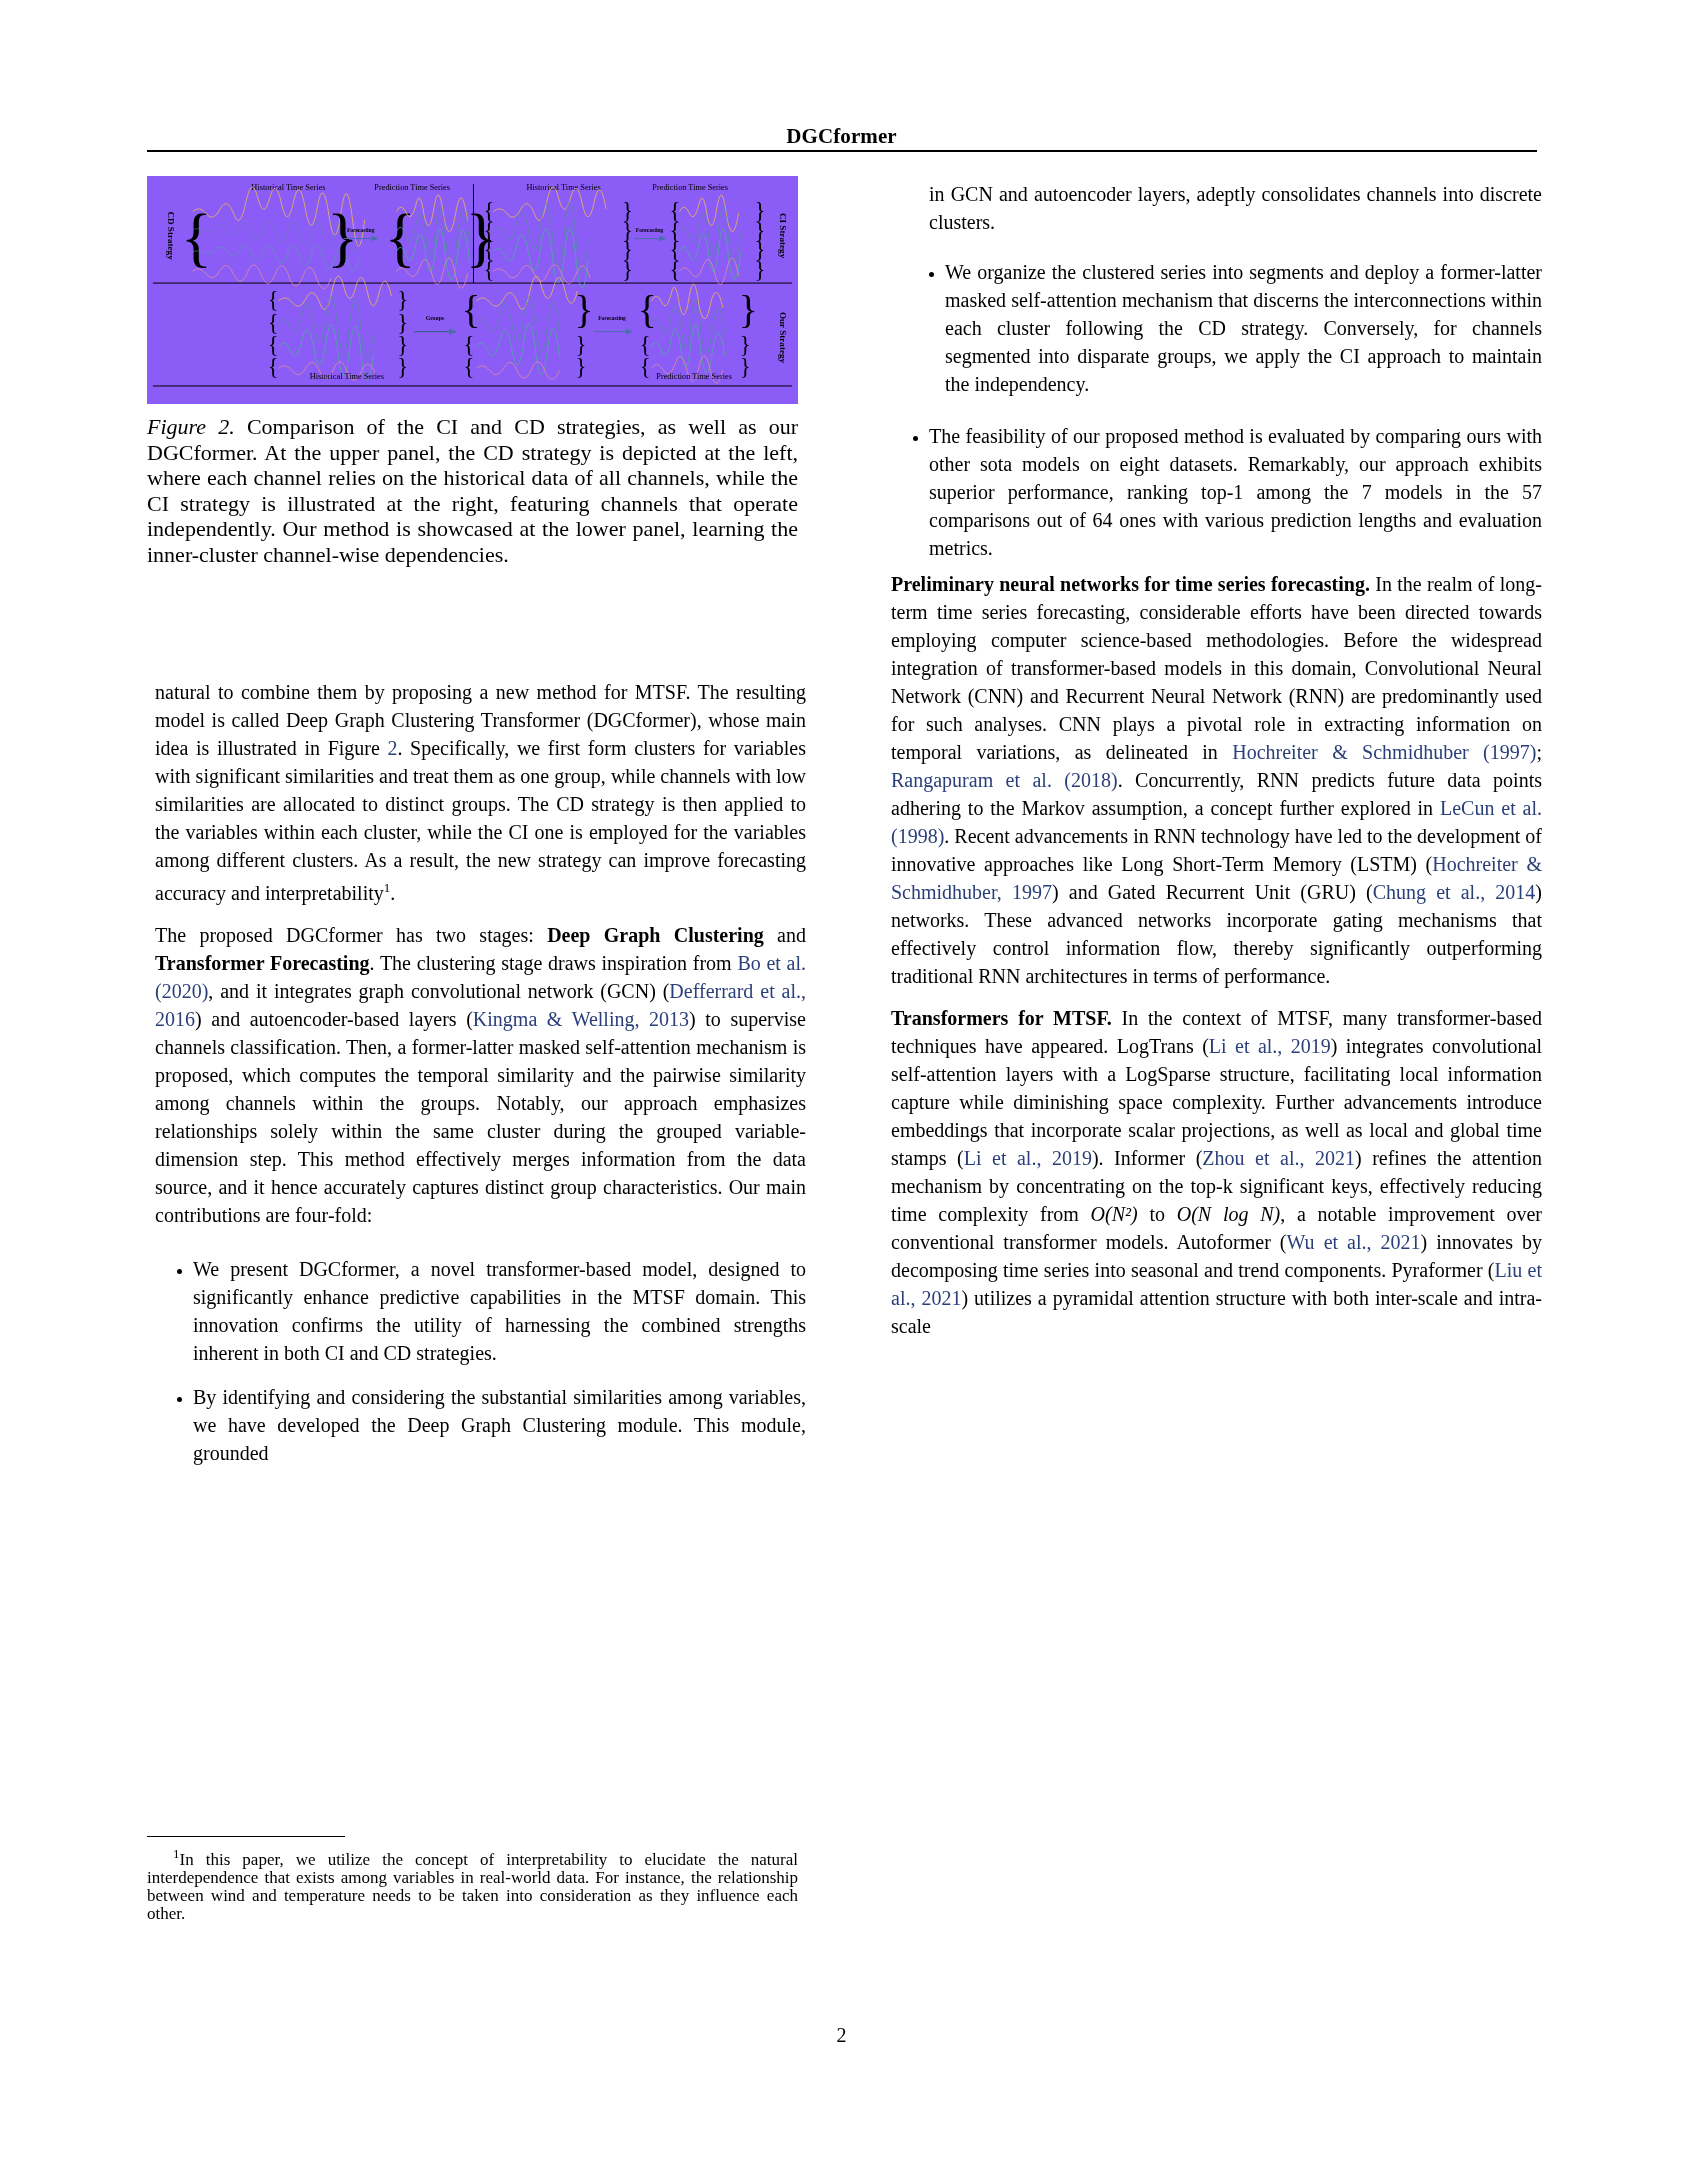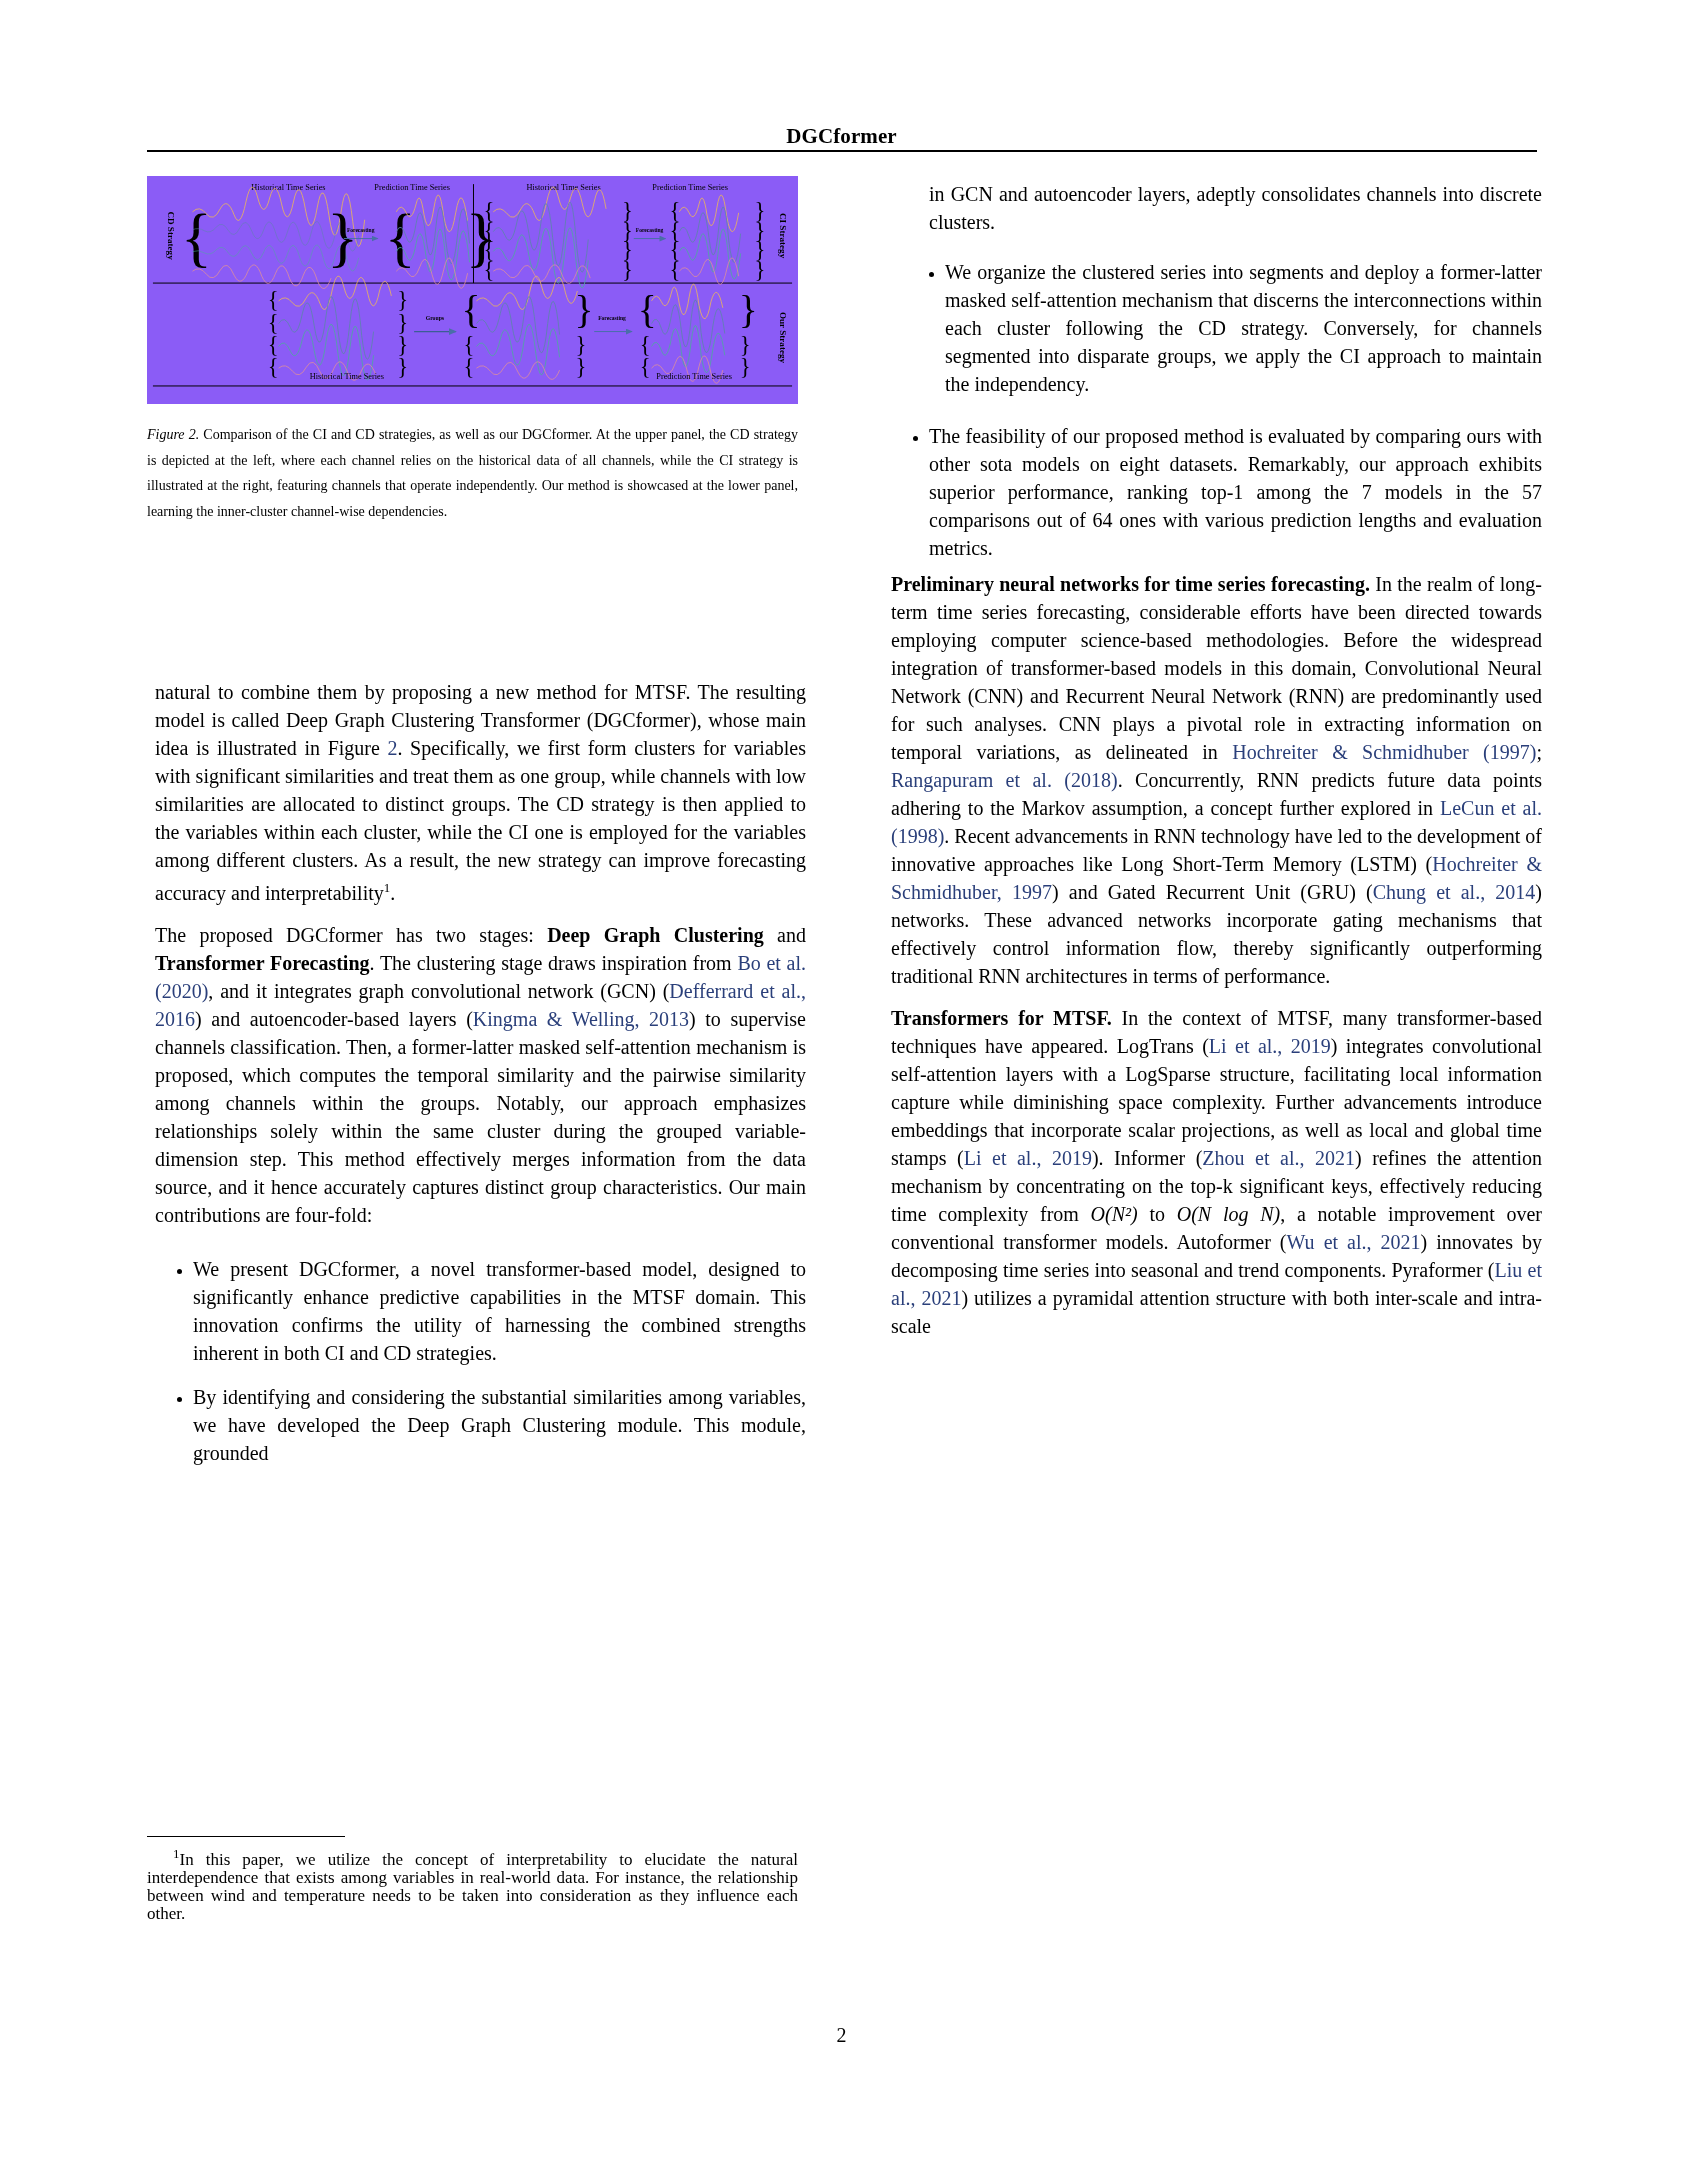--- a/index.html
+++ b/index.html
@@ -44,22 +44,22 @@
   b.bold { font-weight:bold; }
   sup.fn { font-size:13px; vertical-align:super; }
 
   
   .figure-wrap { position:absolute; left:147px; top:176px; width:651px; }
   .figure-box {
     position:relative; width:651px; height:228px;
     background:#8b5cf6;
   }
   .fig-caption {
-    margin-top:18px;
-    font-size:14px;
+    margin-top:10px;
+    font-size:22px;
     line-height:25.5px;
     text-align:justify;
   }
   .fig-caption .figlabel { font-style:italic; }
 
   
   .footnote-rule {
     position:absolute; left:147px; top:1836px; width:198px;
     border-top:1.4px solid #000;
   }

